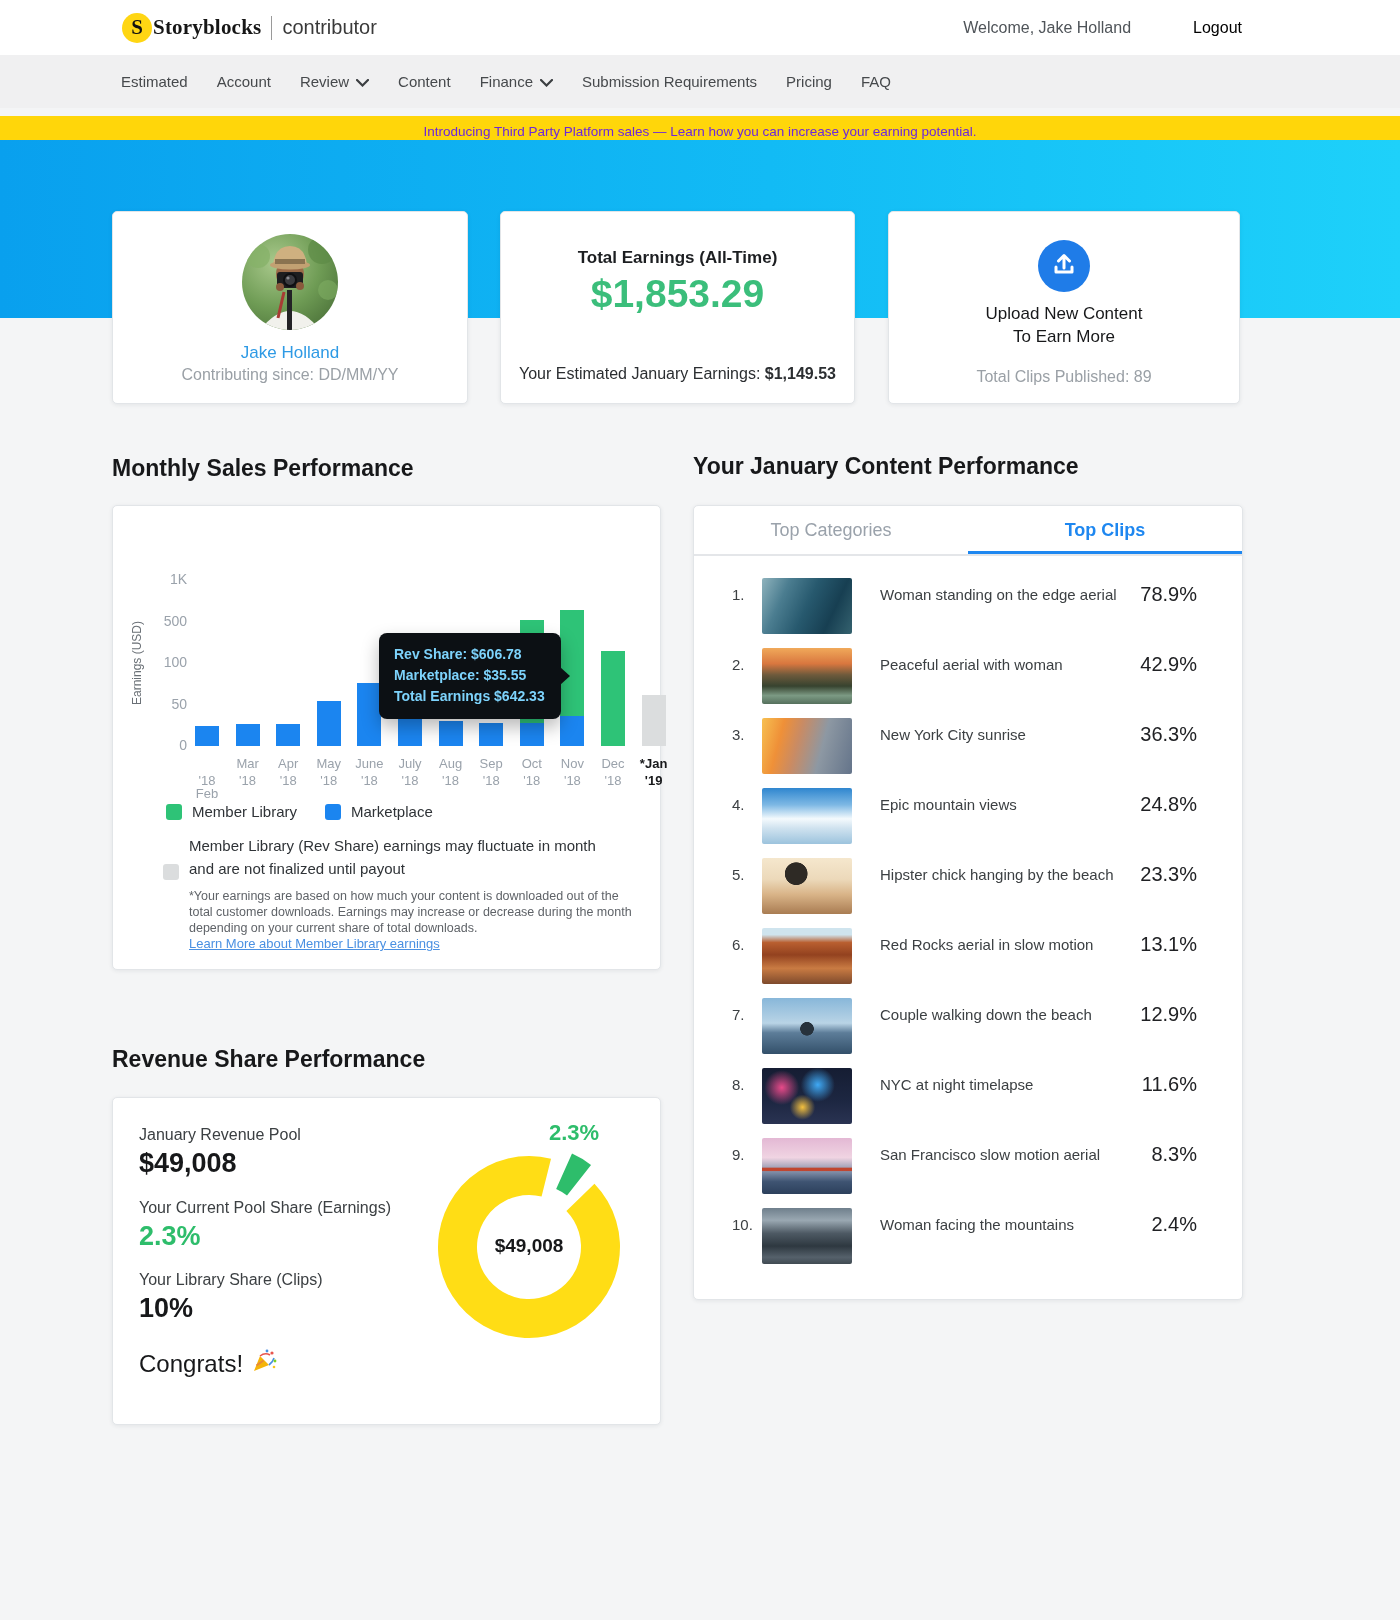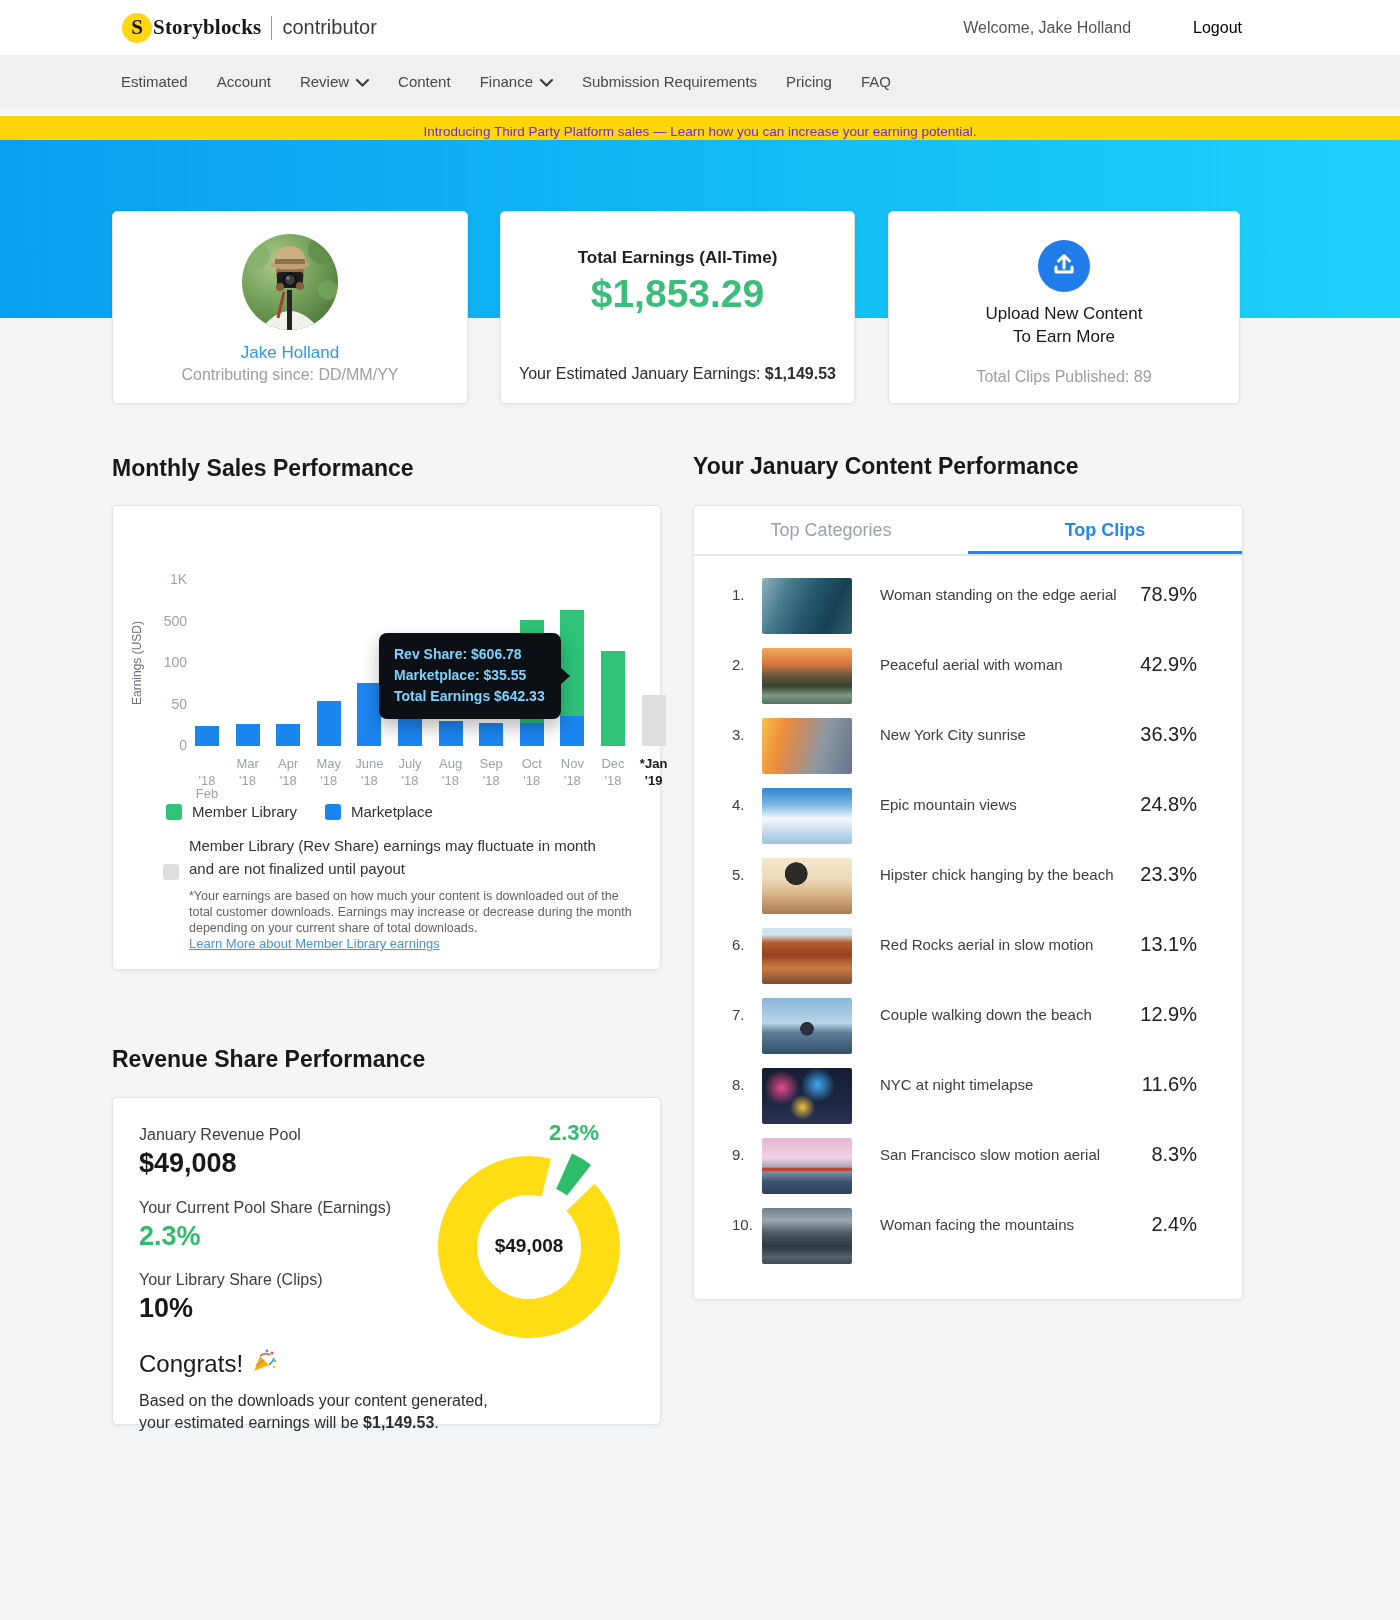--- a/index.html
+++ b/index.html
@@ -360,24 +360,20 @@
           <path d="M5.5 17.5 L12.5 12.5" stroke="#e8883a" stroke-width="2"></path>
           <path d="M9 8 Q14 4 19 7" stroke="#e8554d" stroke-width="1.6" fill="none"></path>
           <path d="M18 17 Q22 14 23 10" stroke="#4a90e2" stroke-width="1.6" fill="none"></path>
           <circle cx="21" cy="5" r="1.6" fill="#e8554d"></circle>
           <circle cx="24" cy="13" r="1.4" fill="#7ed321"></circle>
           <circle cx="16" cy="3" r="1.4" fill="#4a90e2"></circle>
           <circle cx="23" cy="19" r="1.3" fill="#f8c51c"></circle>
         </svg>
       </span>
     </div>
-    <div class="rev-body">
-      <div>Based on the downloads your content generated,</div>
-      <div><span>your estimated earnings will be </span><b>$1,149.53</b><span>.</span></div>
-    </div>
 
     <div class="donut-wrap">
       <svg id="donut-svg" width="220" height="220" viewBox="0 0 220 220">
           <path d="M175.45992183081725 46.78608828823124 A91 91 0 1 1 132.0148924995698 21.703088908884325 L122.57993857118275 59.54462223364819 A52 52 0 1 0 147.40566961760987 73.87776473613214 Z" fill="#FFDD15"></path>
           <path d="M147.01303451989781 26.86736335452332 A91 91 0 0 1 166.0251942546349 38.2910214217883 L142.01439671693424 69.02344081245045 A52 52 0 0 0 131.1503054399416 62.495636202584755 Z" fill="#2EBD6B" transform="translate(6,-10.4)"></path>
         </svg>
     </div>
     <div class="donut-center">$49,008</div>
     <div class="donut-callout">2.3%</div>
   </div>

